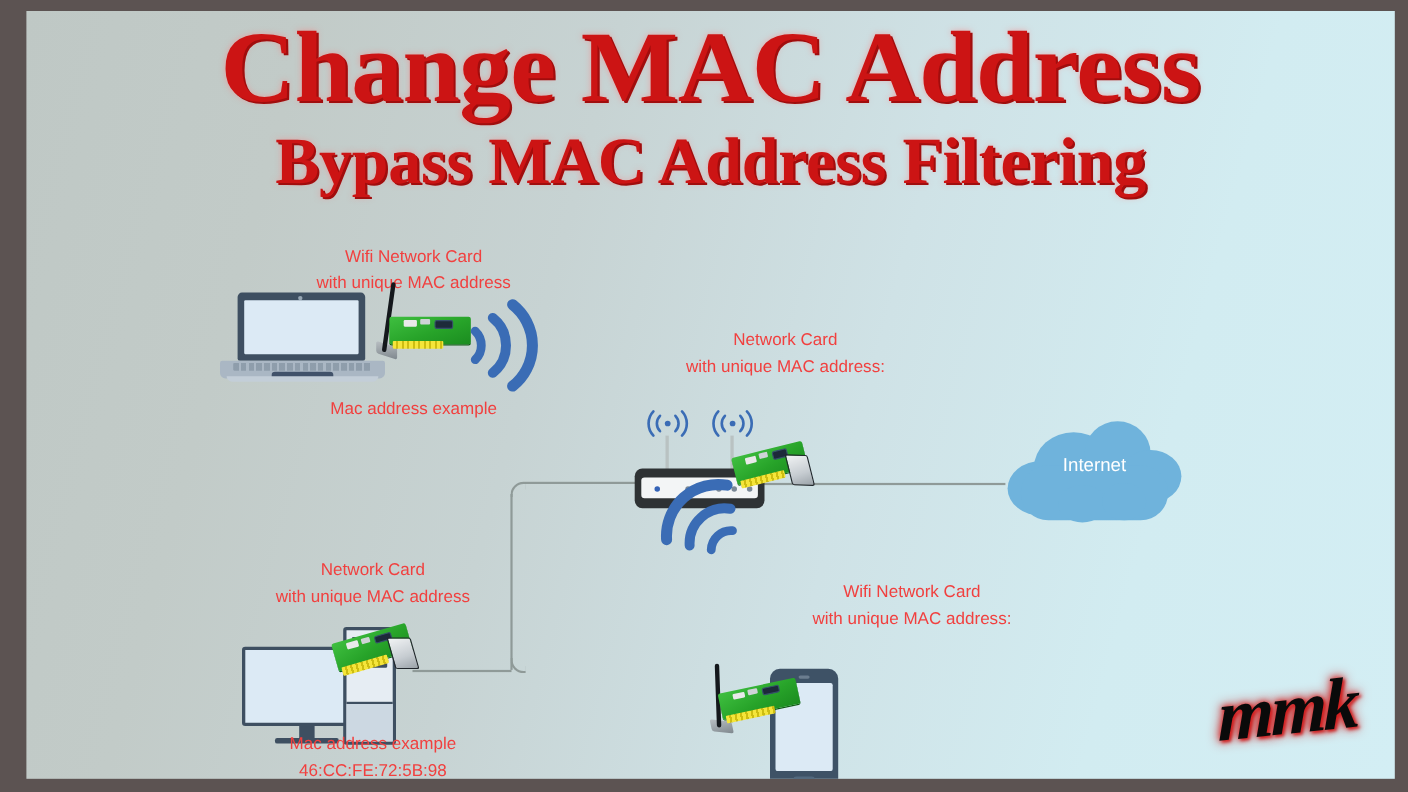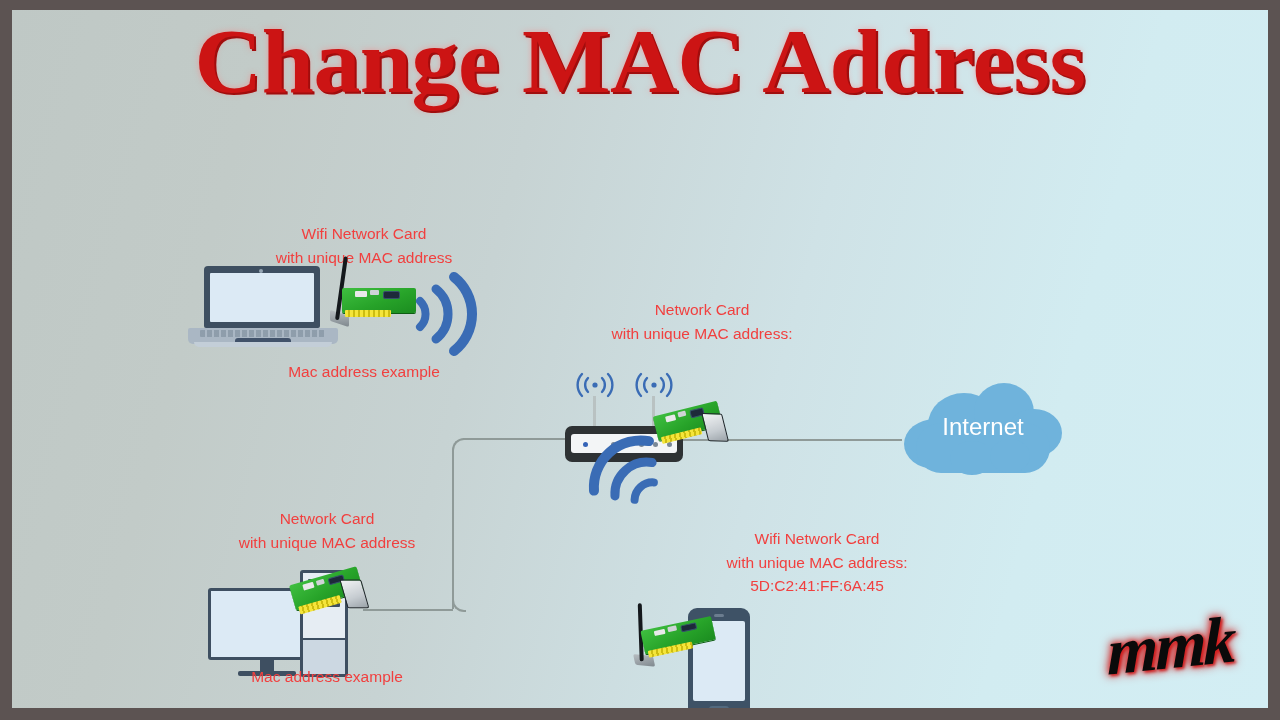--- a/index.html
+++ b/index.html
@@ -2,21 +2,21 @@
 <html><head>
 <meta charset="utf-8">
 <style>
   html,body{margin:0;padding:0;background:#5c5352;}
   body{width:1280px;height:720px;overflow:hidden;font-family:"Liberation Sans",sans-serif;}
 
   #frame{
     position:relative;width:1280px;height:720px;
     background:#5c5352;
     box-sizing:border-box;
-    padding:10px 12px 12px 12px;
+    padding:10px 12px 12px 24px;
   }
   #stage{
     position:relative;width:100%;height:100%;overflow:hidden;
     background:linear-gradient(105deg,#bfc8c5 0%,#c2cbc8 18%,#c7d3d3 38%,#cfe2e6 60%,#d2ecf1 80%,#d3eef4 100%);
   }
 
   
   .title-wrap{position:absolute;left:0;right:0;top:6px;text-align:center;}
   .title1{
     font-family:"Liberation Serif",serif;
@@ -182,21 +182,21 @@
 
   
   .mini-wifi{position:absolute;}
   .mini-wifi svg{display:block;overflow:visible;}
 
   
   #cloud{position:absolute;left:886px;top:369px;width:170px;height:100px;}
   #cloud .c{position:absolute;background:#6fb3dc;border-radius:50%;}
   #cloud .label{
     position:absolute;left:0;top:34px;width:170px;text-align:center;
-    color:#ffffff;font-size:24px;font-family:"Liberation Sans",sans-serif;
+    color:#ffffff;font-size:17px;font-family:"Liberation Sans",sans-serif;
     z-index:5;
   }
 
   
   #mmk{
     position:absolute;right:34px;bottom:24px;
     font-family:"Liberation Serif",serif;
     font-style:italic;font-weight:bold;
     font-size:66px;color:#0a0a0a;
     letter-spacing:-3px;
@@ -205,20 +205,21 @@
   }
 </style>
 </head>
 <body>
 
 <div id="frame">
   <div id="stage">
 
     <div class="title-wrap">
       <div class="title1">Change MAC Address</div>
+      <div class="title2">Bypass MAC Address Filtering</div>
     </div>
 
     <div class="cable cable-h" style="left:668px;top:429px;width:222px;"></div>
 
     <div class="cable cable-h" style="left:451px;top:428px;width:106px;"></div>
     <div class="cable cable-v" style="left:440px;top:439px;height:160px;"></div>
     <div class="cable-corner" style="left:440px;top:428px;width:12px;height:12px;border-right:none;border-bottom:none;border-top-left-radius:12px;"></div>
     <div class="cable-corner" style="left:440px;top:588px;width:12px;height:12px;border-right:none;border-top:none;border-bottom-left-radius:12px;"></div>
     <div class="cable cable-h" style="left:351px;top:599px;width:90px;"></div>
 
@@ -348,26 +349,26 @@
         <div class="chip2"></div>
         <div class="chip3"></div>
         <div class="chip"></div>
       </div>
       <div class="gold"></div>
       <div class="bracket"></div>
     </div>
 
     <div class="cap" style="left:160px;top:655px;width:310px;">
       <div>Mac address example</div>
+      <div>46:CC:FE:72:5B:98</div>
     </div>
 
     <div class="cap" style="left:660px;top:517px;width:290px;">
       <div>Wifi Network Card</div>
       <div>with unique MAC address:</div>
-      <div>5D:C2:41:FF:6A:45</div>
     </div>
 
     <div class="wifi-arcs" style="left:604px;top:520px;transform:rotate(-132deg);transform-origin:0 0;">
       <svg width="80" height="94" viewBox="0 0 80 94">
         <g fill="none" stroke="#3a6cb5" stroke-linecap="round">
           <path d="M10 34 A18 18 0 0 1 10 60" stroke-width="8"></path>
           <path d="M26 22 A32 32 0 0 1 26 72" stroke-width="9"></path>
           <path d="M44 10 A47 47 0 0 1 44 84" stroke-width="10"></path>
         </g>
       </svg>

